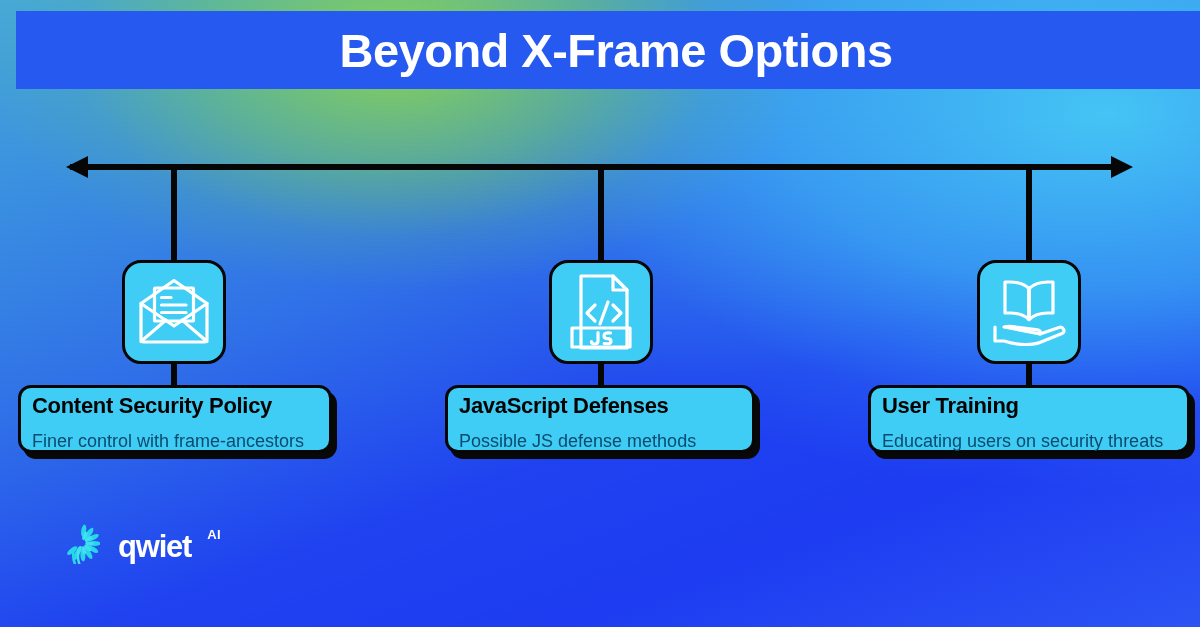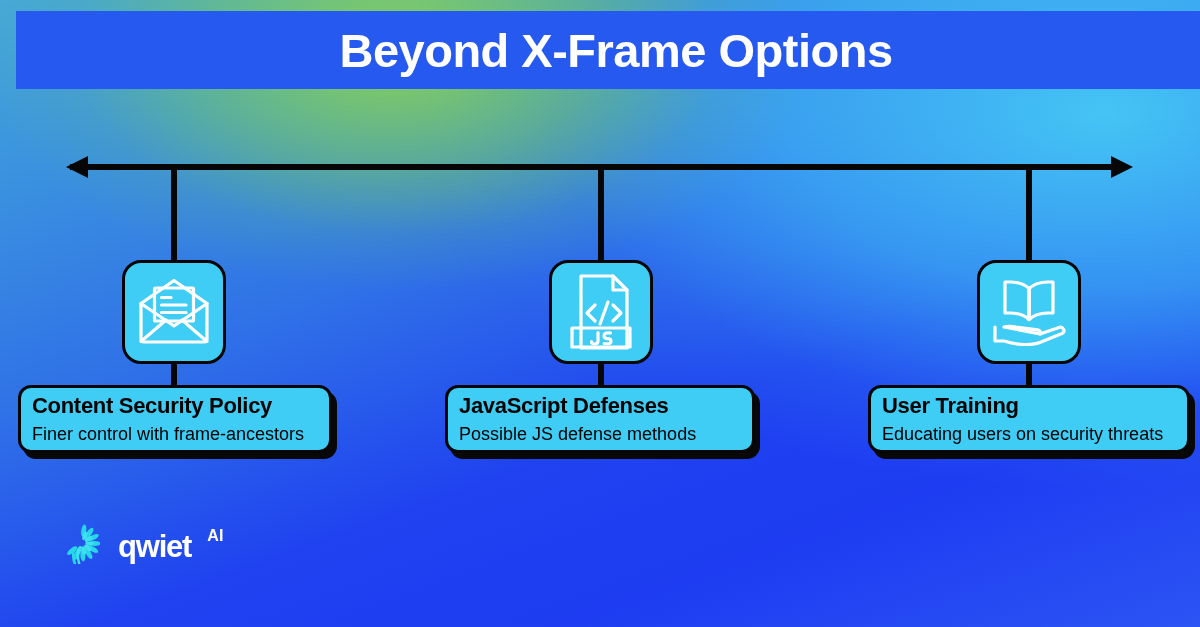--- a/index.html
+++ b/index.html
@@ -107,25 +107,25 @@
   }
   .card-title {
     color: #030303;
     font-size: 22px;
     font-weight: bold;
     line-height: 1.08;
     letter-spacing: -0.3px;
     white-space: nowrap;
   }
   .card-sub {
-    color: #000000;
+    color: #0c4a6e;
     font-size: 18px;
     font-weight: normal;
     line-height: 1.2;
-    margin-top: 6px;
+    margin-top: 13px;
     white-space: nowrap;
   }
 
   
   #logo {
     position: absolute;
     left: 64px;
     top: 524px;
     display: flex;
     align-items: center;
@@ -134,21 +134,21 @@
   }
   #logo-word {
     color: #ffffff;
     font-size: 31px;
     font-weight: bold;
     letter-spacing: -1.2px;
     line-height: 1;
   }
   #logo-ai {
     color: #ffffff;
-    font-size: 16px;
+    font-size: 13px;
     font-weight: bold;
     letter-spacing: 0.3px;
     align-self: flex-start;
     margin-top: 3px;
     margin-left: -2px;
   }
 </style>
 </head>
 <body>
 

